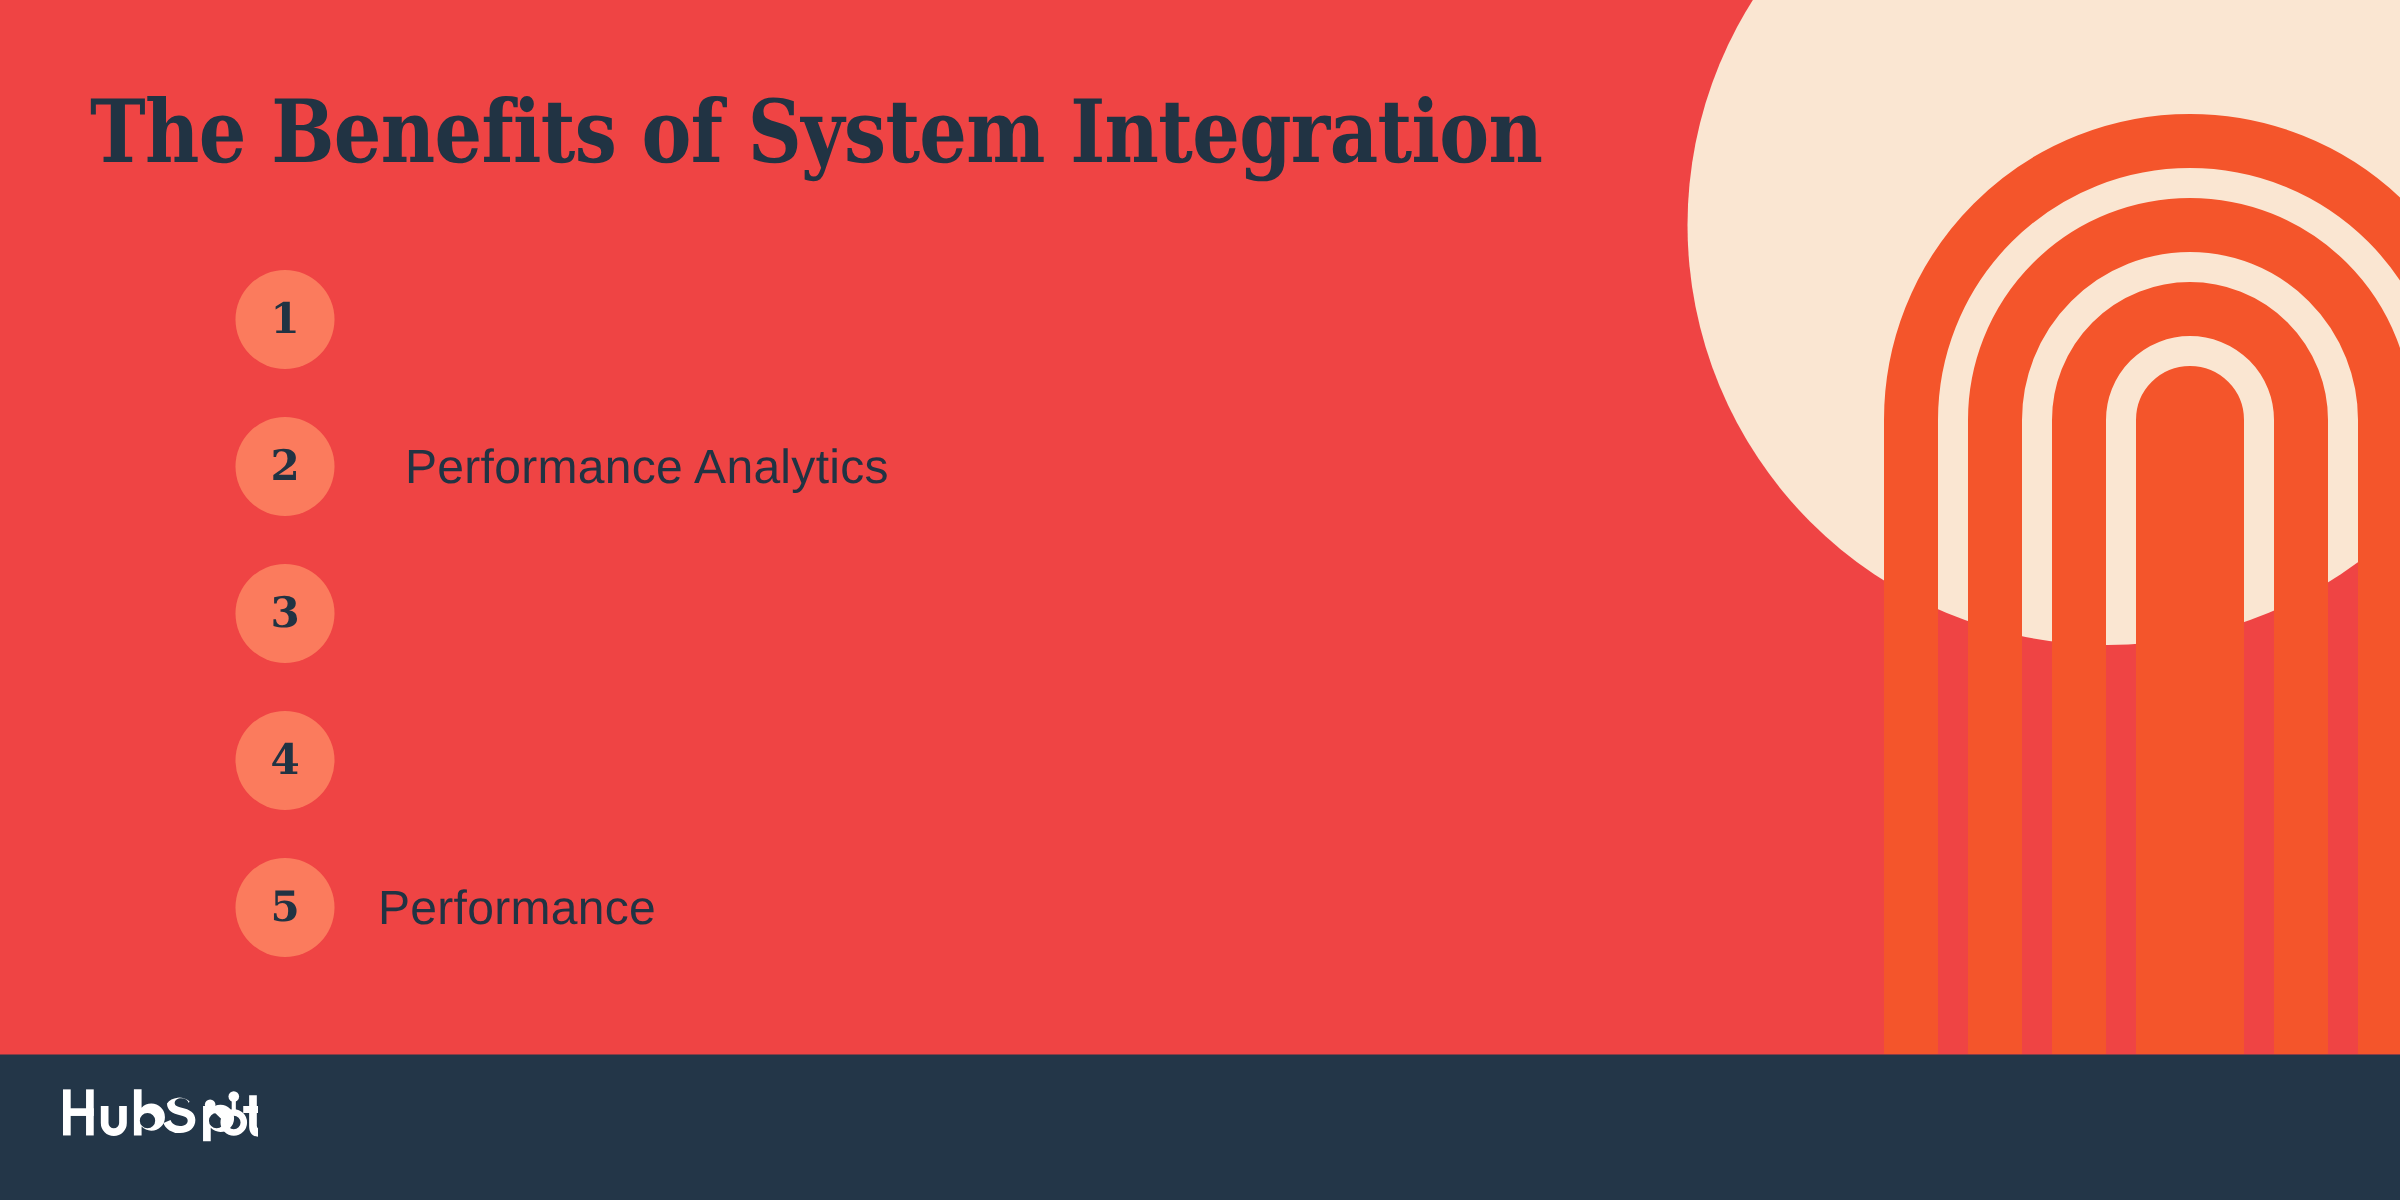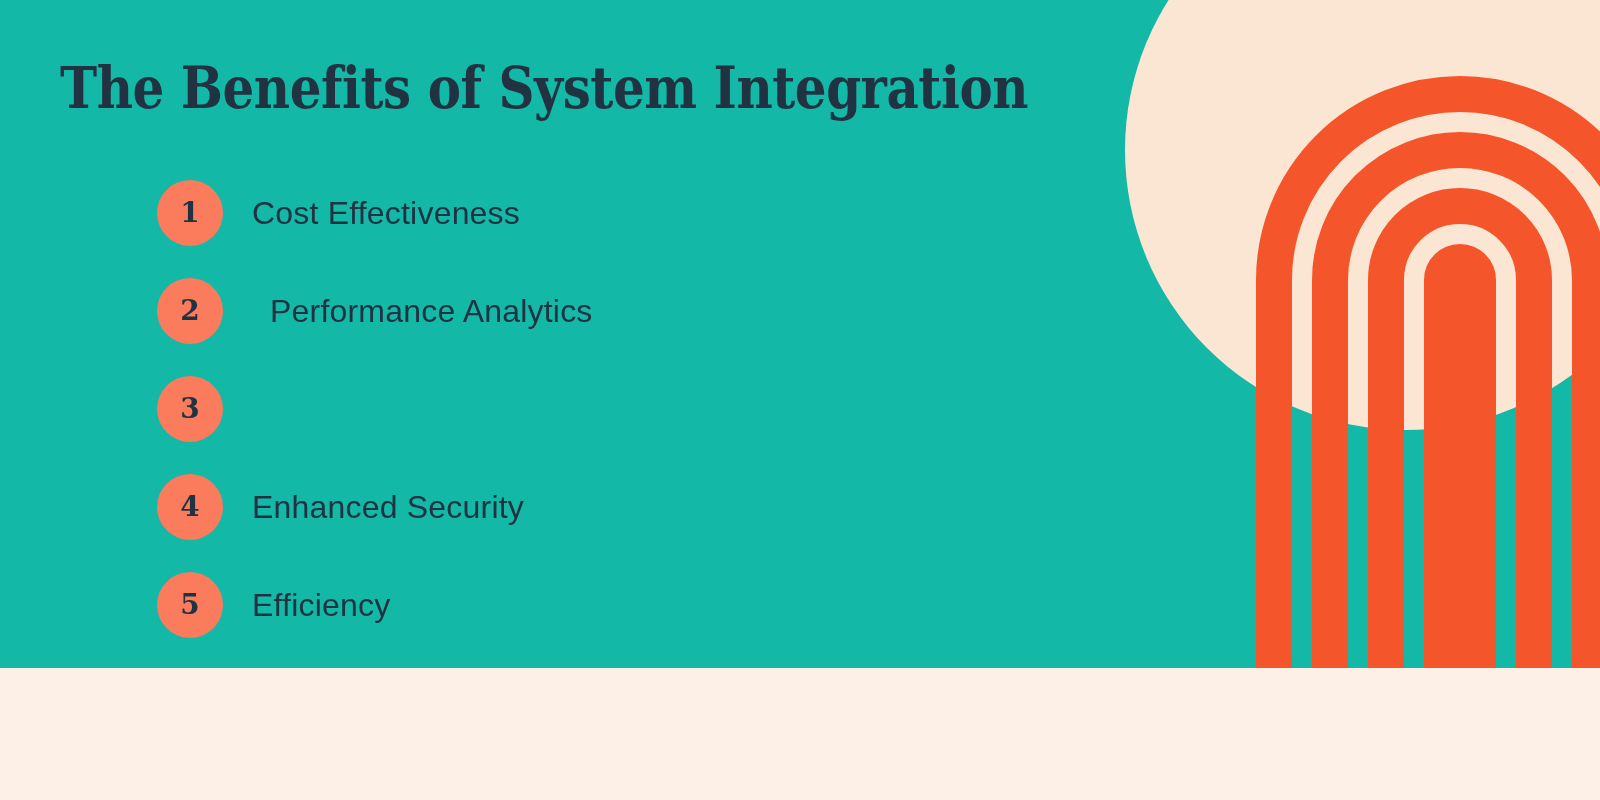--- a/index.html
+++ b/index.html
@@ -11,22 +11,22 @@
     width: 1600px;
     height: 800px;
     overflow: hidden;
     font-family: "Liberation Sans", sans-serif;
     background: #FDF1E7;
   }
 
   #canvas {
     position: relative;
     width: 1600px;
-    height: 668px;
-    background: #14b8a6;
+    height: 800px;
+    background: #ef4444;
     overflow: hidden;
   }
 
   
   .deco-layer {
     position: absolute;
     left: 0;
     top: 0;
     width: 1600px;
     height: 703px;
@@ -145,36 +145,34 @@
         <path d="M 262 703 L 262 280 A 18 18 0 0 1 298 280 L 298 703"></path>
       </g>
     </svg>
   </div>
 
   <h1 class="page-title">The Benefits of System Integration</h1>
 
   <ul class="benefit-list">
     <li class="benefit-item">
       <span class="benefit-badge">1</span>
-      <span class="benefit-label">Cost Effectiveness</span>
     </li>
     <li class="benefit-item indented">
       <span class="benefit-badge">2</span>
       <span class="benefit-label">Performance Analytics</span>
     </li>
     <li class="benefit-item">
       <span class="benefit-badge">3</span>
     </li>
     <li class="benefit-item">
       <span class="benefit-badge">4</span>
-      <span class="benefit-label">Enhanced Security</span>
     </li>
     <li class="benefit-item">
       <span class="benefit-badge">5</span>
-      <span class="benefit-label">Efficiency</span>
+      <span class="benefit-label">Performance</span>
     </li>
   </ul>
 
   <div class="footer-bar"></div>
 
   <svg class="brand-logo" viewBox="0 0 330 100">
     <g fill="#FFFFFF">
 
       <rect x="0" y="10" width="13" height="78"></rect>
       <rect x="0" y="42" width="52" height="13"></rect>

